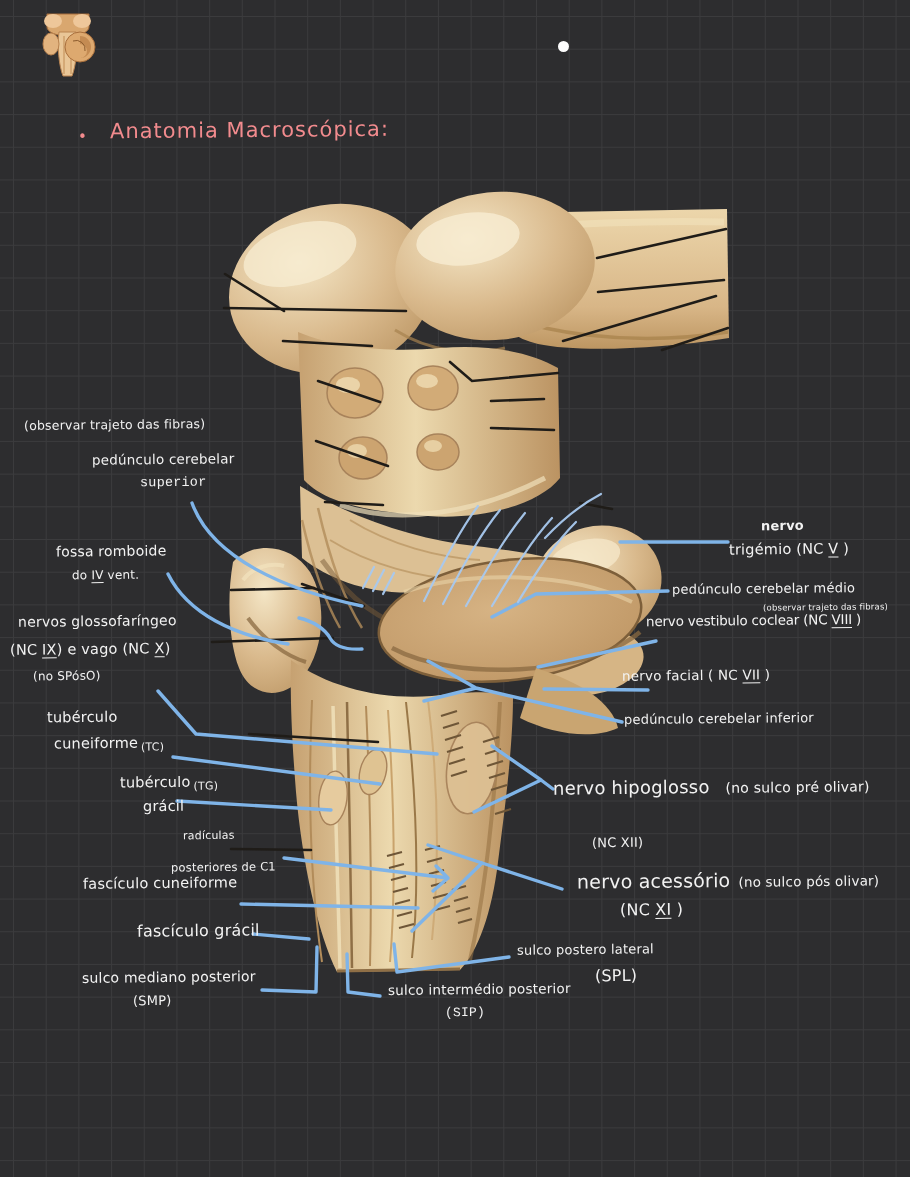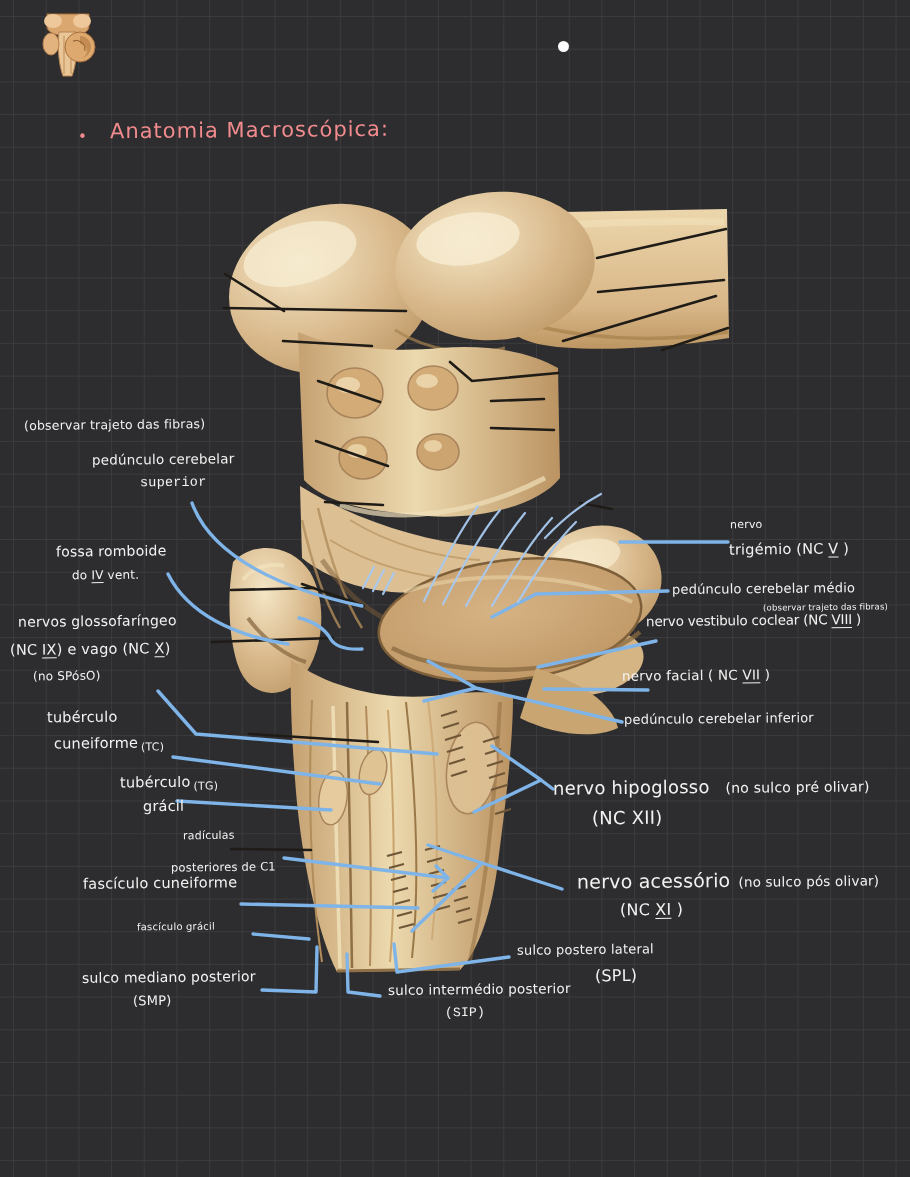--- a/index.html
+++ b/index.html
@@ -209,39 +209,39 @@
   <span class="lbl" style="left:47px;top:709px;font-size:14.5px;">tubérculo</span>
   <span class="lbl" style="left:54px;top:735px;font-size:14.5px;"><span>cuneiforme</span><span class="abbr">(TC)</span></span>
 
   <span class="lbl" style="left:120px;top:774px;font-size:14.5px;"><span>tubérculo</span><span class="abbr">(TG)</span></span>
   <span class="lbl" style="left:143px;top:798px;font-size:14.5px;">grácil</span>
 
   <span class="lbl" style="left:183px;top:829px;font-size:11px;">radículas</span>
   <span class="lbl" style="left:171px;top:845px;font-size:11.5px;margin-top:16px;">posteriores de C1</span>
 
   <span class="lbl" style="left:83px;top:875px;font-size:14.5px;">fascículo cuneiforme</span>
-  <span class="lbl" style="left:137px;top:921px;font-size:10px;">fascículo grácil</span>
+  <span class="lbl" style="left:137px;top:921px;font-size:16px;">fascículo grácil</span>
 
   <span class="lbl" style="left:82px;top:969px;font-size:14px;">sulco mediano posterior</span>
   <span class="lbl" style="left:133px;top:993px;font-size:13px;text-align:center;">(SMP)</span>
 
-  <span class="lbl" style="left:730px;top:518px;font-size:11px;">nervo</span>
+  <span class="lbl" style="left:761px;top:518px;font-size:13px;font-weight:bold;">nervo</span>
   <span class="lbl" style="left:729px;top:541px;font-size:14.5px;"><span>trigémio (NC </span><span class="u">V</span><span> )</span></span>
 
   <span class="lbl" style="left:672px;top:581px;font-size:13px;">pedúnculo cerebelar médio</span>
   <span class="lbl" style="left:763px;top:602px;font-size:8.5px;">(observar trajeto das fibras)</span>
 
   <span class="lbl" style="left:646px;top:612px;font-size:13.5px;letter-spacing:-0.2px;"><span>nervo vestibulo coclear (NC </span><span class="u">VIII</span><span> )</span></span>
 
   <span class="lbl" style="left:622px;top:667px;font-size:13.5px;"><span>nervo facial ( NC </span><span class="u">VII</span><span> )</span></span>
 
   <span class="lbl" style="left:624px;top:711px;font-size:13px;">pedúnculo cerebelar inferior</span>
 
   <span class="lbl" style="left:553px;top:776px;font-size:18px;"><span>nervo hipoglosso</span><span class="paren">(no sulco pré olivar)</span></span>
-  <span class="lbl" style="left:592px;top:807px;font-size:18px;text-align:center;">(NC XII)</span>
+  <span class="lbl" style="left:592px;top:835px;font-size:13px;text-align:center;">(NC XII)</span>
 
   <span class="lbl" style="left:577px;top:869px;font-size:19px;"><span>nervo acessório</span><span class="paren" style="margin-left:8px;font-size:13.5px;">(no sulco pós olivar)</span></span>
   <span class="lbl" style="left:620px;top:900px;font-size:16px;"><span>(NC </span><span class="u">XI</span><span> )</span></span>
 
   <span class="lbl" style="left:517px;top:942px;font-size:13px;">sulco postero lateral</span>
   <span class="lbl" style="left:595px;top:966px;font-size:16px;text-align:right;">(SPL)</span>
 
   <span class="lbl" style="left:388px;top:981px;font-size:13.5px;">sulco intermédio posterior</span>
   <span class="lbl" style="left:445px;top:1005px;font-size:13px;font-family:Liberation Mono, monospace;">(SIP)</span>
 

